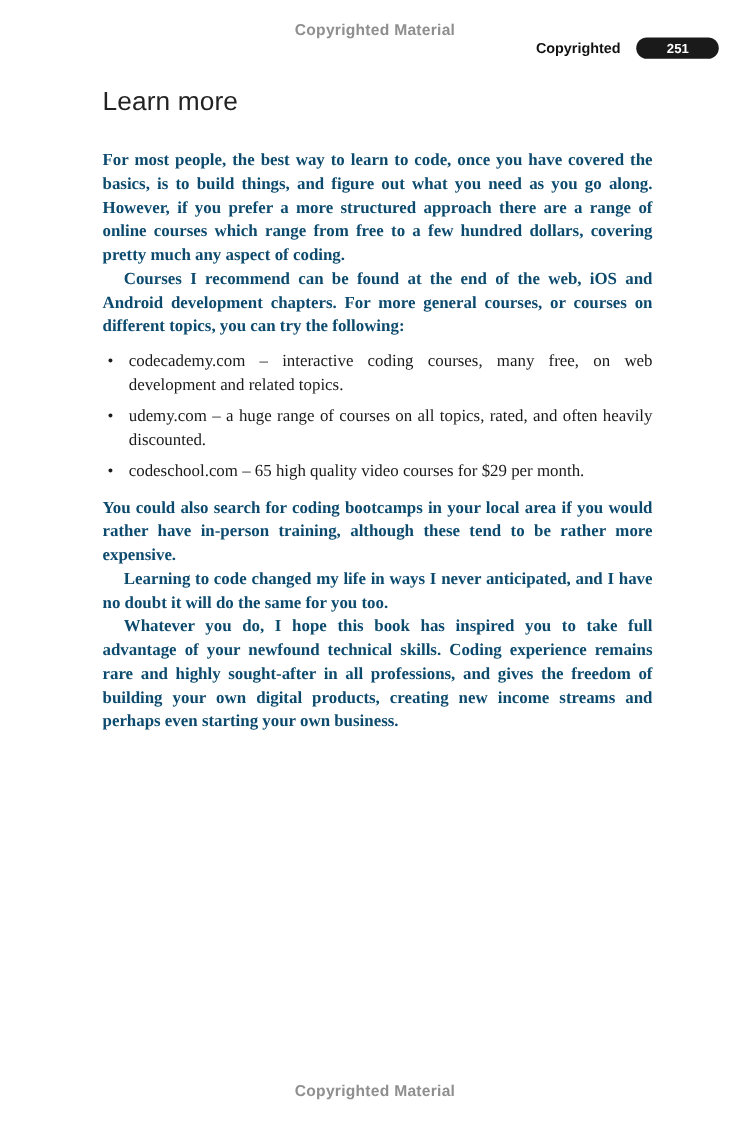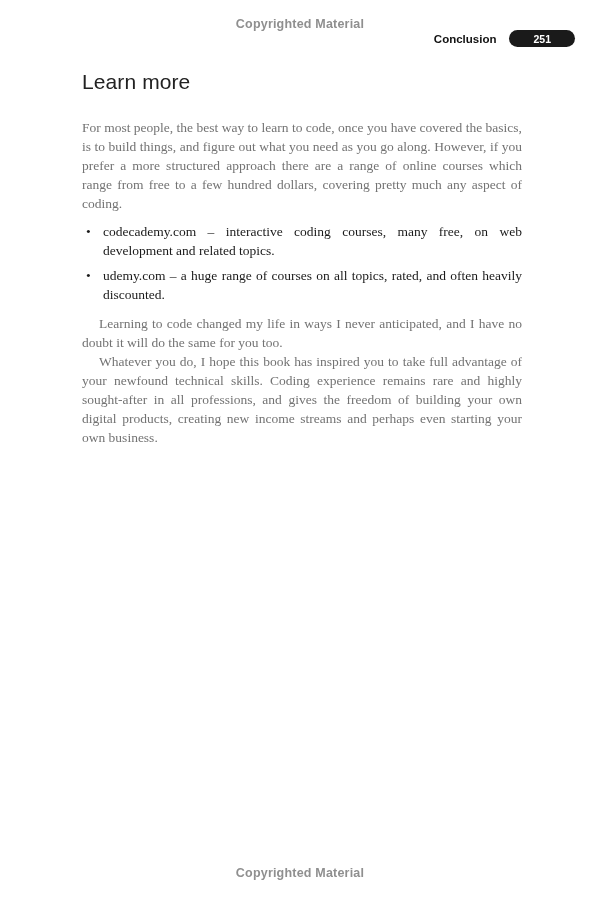--- a/index.html
+++ b/index.html
@@ -65,21 +65,22 @@
     font-weight: 400;
     font-size: 21px;
     color: #222222;
     margin-bottom: 24px;
     letter-spacing: 0.1px;
   }
   .body-text p {
     font-size: 13.5px;
     line-height: 19px;
     text-align: justify;
-    color: #737373;
+    color: #0c4a6e;
+    font-weight: bold;
   }
   .body-text p.indent { text-indent: 17px; }
   ul.course-list {
     list-style: none;
     margin: 9px 0 10px 0;
   }
   ul.course-list li {
     position: relative;
     padding-left: 21px;
     font-size: 13.5px;
@@ -98,36 +99,39 @@
   }
 </style>
 </head>
 <body>
 
 <div class="page">
 
   <div class="watermark top">Copyrighted Material</div>
 
   <div class="page-header">
-    <span class="chapter-label">Conclusion</span>
+    <span class="chapter-label">Copyrighted</span>
     <span class="page-pill">251</span>
   </div>
 
   <div class="content">
     <h1 class="section-title">Learn more</h1>
 
     <div class="body-text">
       <p>For most people, the best way to learn to code, once you have covered the basics, is to build things, and figure out what you need as you go along. However, if you prefer a more structured approach there are a range of online courses which range from free to a few hundred dollars, covering pretty much any aspect of coding.</p>
 
+      <p class="indent">Courses I recommend can be found at the end of the web, iOS and Android development chapters. For more general courses, or courses on different topics, you can try the following:</p>
 
       <ul class="course-list">
         <li>codecademy.com – interactive coding courses, many free, on web development and related topics.</li>
         <li>udemy.com – a huge range of courses on all topics, rated, and often heavily discounted.</li>
+        <li>codeschool.com – 65 high quality video courses for $29 per month.</li>
       </ul>
 
+      <p>You could also search for coding bootcamps in your local area if you would rather have in-person training, although these tend to be rather more expensive.</p>
 
       <p class="indent">Learning to code changed my life in ways I never anticipated, and I have no doubt it will do the same for you too.</p>
 
       <p class="indent">Whatever you do, I hope this book has inspired you to take full advantage of your newfound technical skills. Coding experience remains rare and highly sought-after in all professions, and gives the freedom of building your own digital products, creating new income streams and perhaps even starting your own business.</p>
     </div>
   </div>
 
   <div class="watermark bottom">Copyrighted Material</div>
 
 </div>

